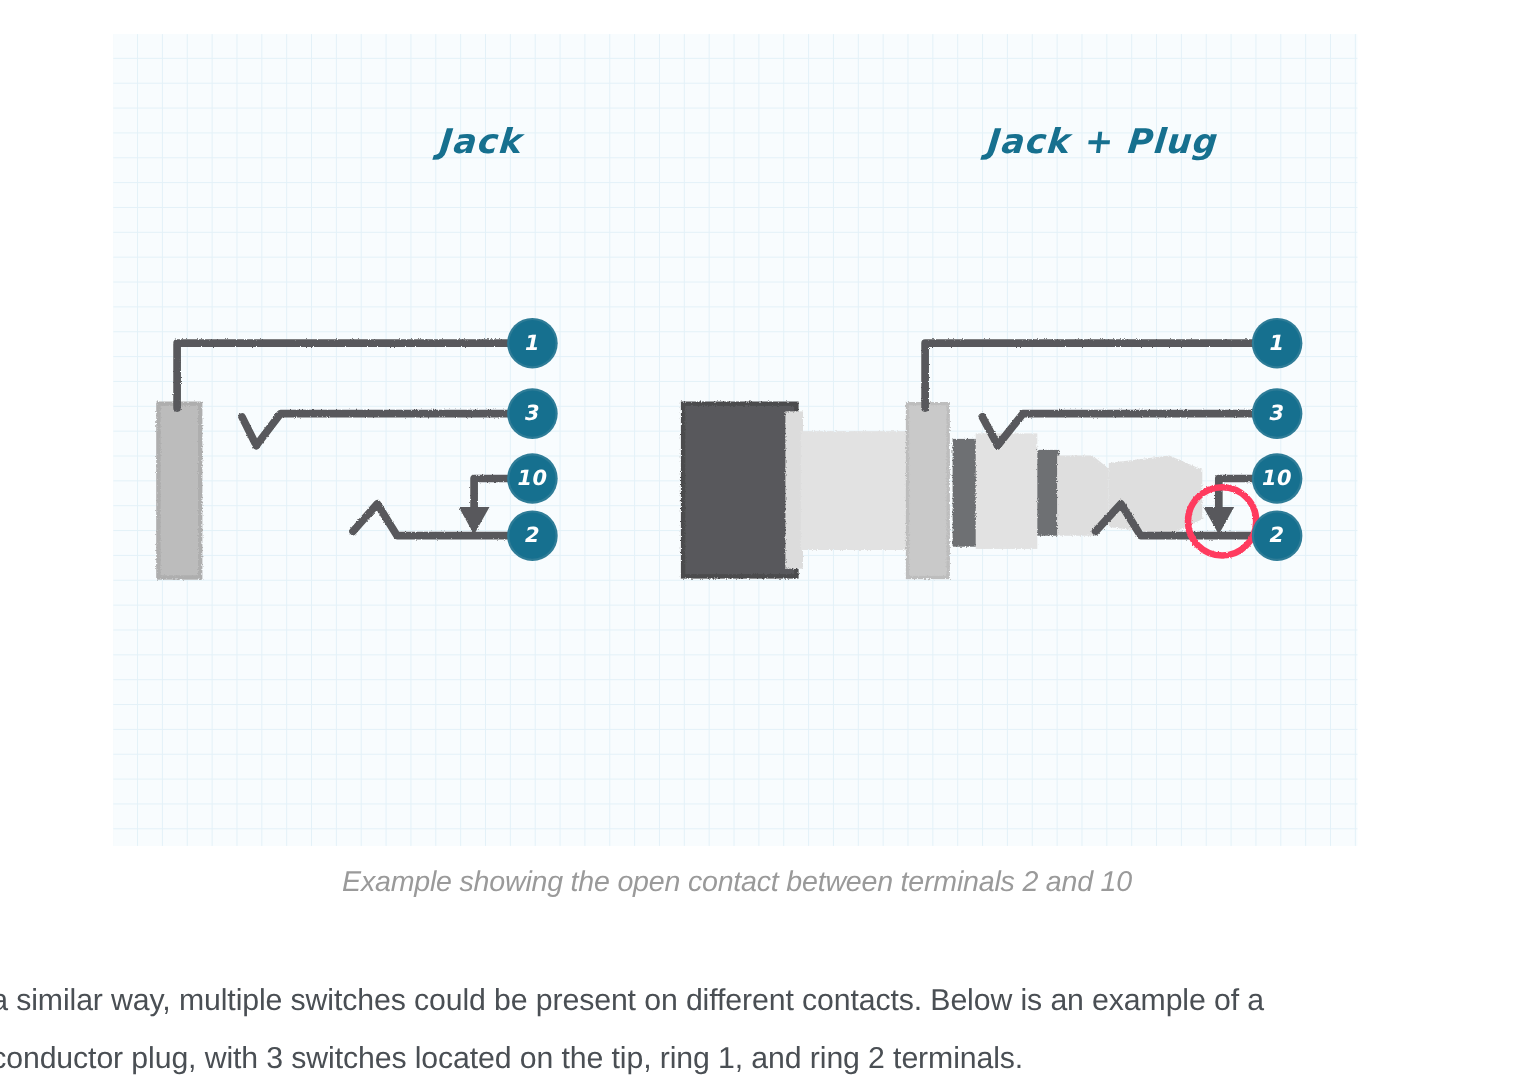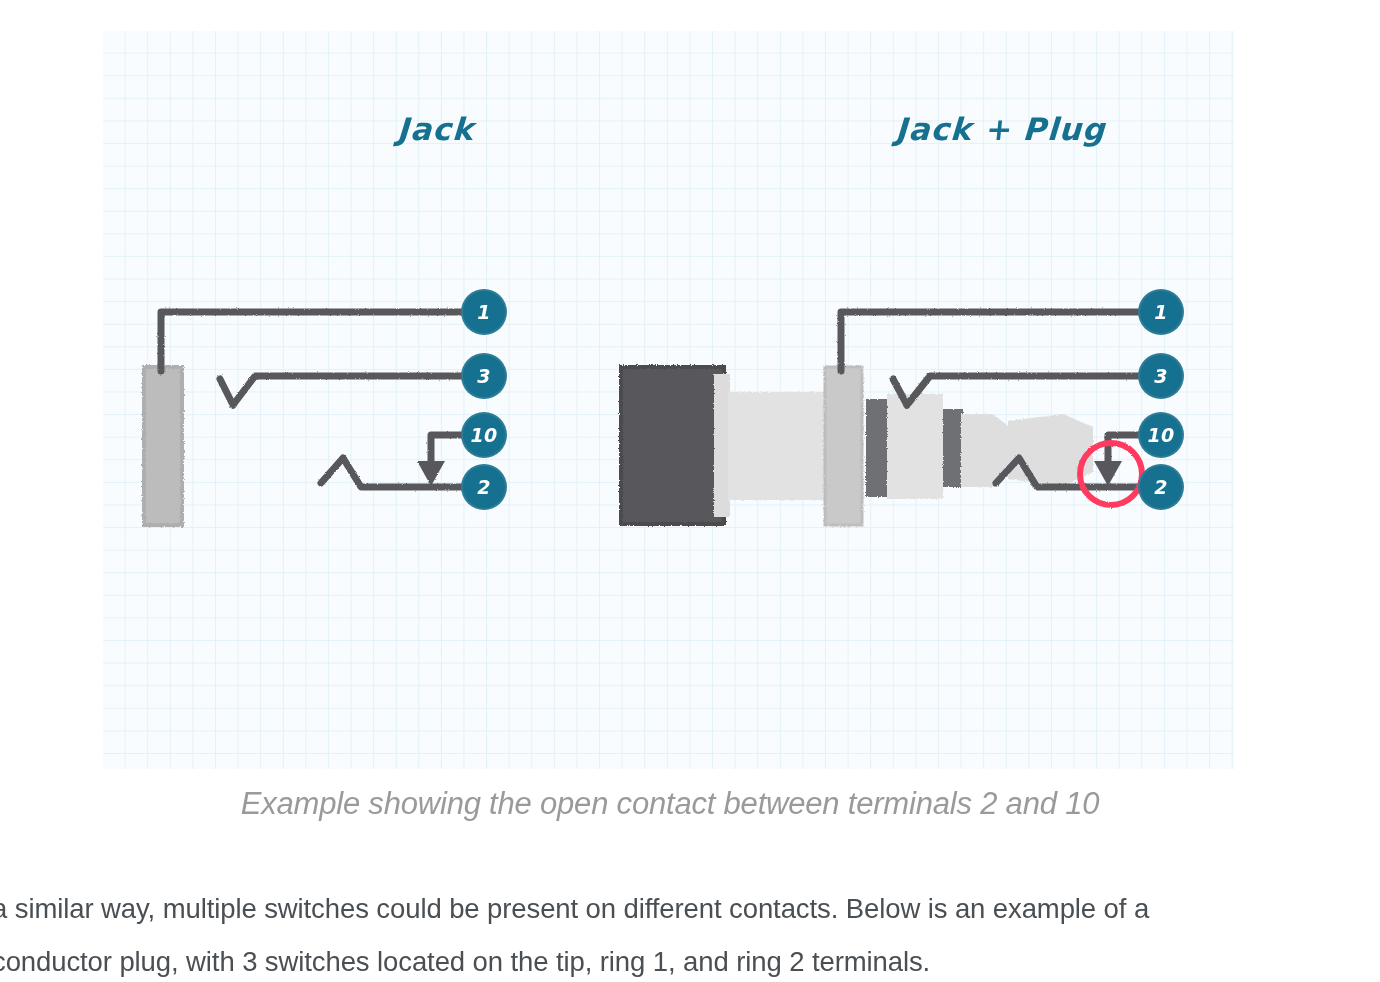--- a/index.html
+++ b/index.html
@@ -89,21 +89,21 @@
   
   .caption {
     position: absolute;
     left: 0;
     top: 786px;
     width: 1340px;
     text-align: center;
     color: #9a9a9a;
     font-family: "Liberation Sans", sans-serif;
     font-style: italic;
-    font-size: 31px;
+    font-size: 26px;
     letter-spacing: -0.2px;
   }
 
   
   .bodytext {
     position: absolute;
     left: -8px;
     top: 882px;
     width: 1372px;
     color: #4a4f54;

